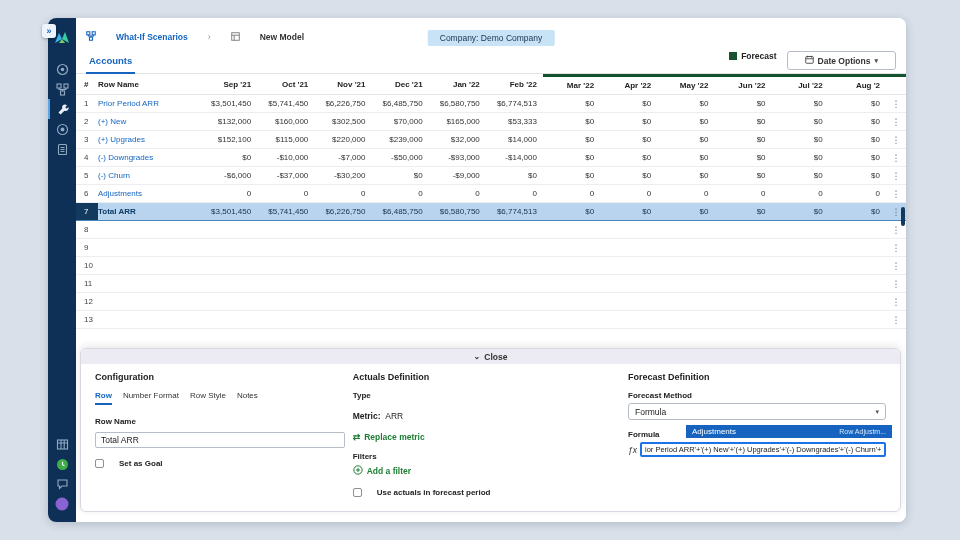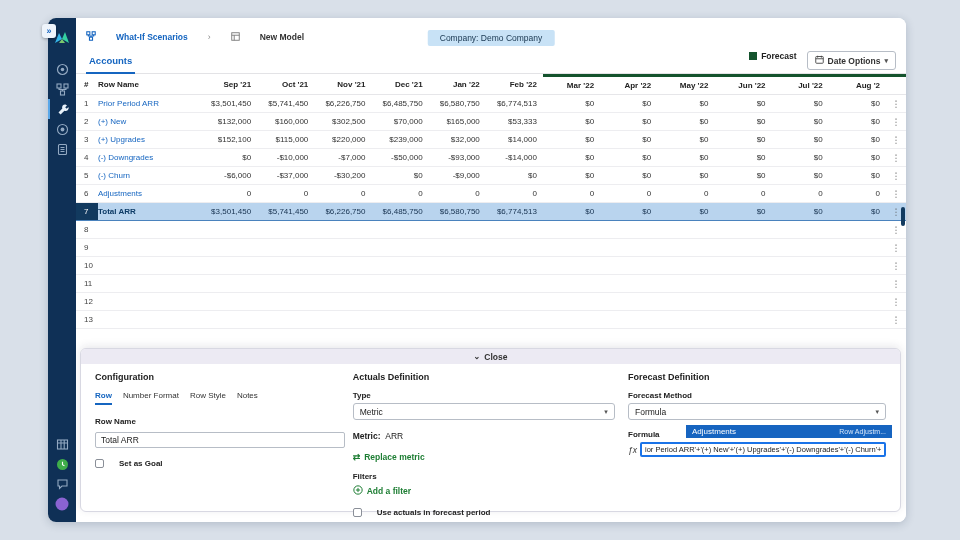--- a/index.html
+++ b/index.html
@@ -25,21 +25,21 @@
   .crumb-sep{color:#888}
   .crumb-current{color:#333;font-weight:bold}
   .company-badge{position:absolute;left:50%;top:12px;transform:translateX(-50%);background:#c8e2f6;color:#17354f;
     font-size:8.5px;padding:3px 12px;border-radius:2px;white-space:nowrap;cursor:pointer}
   .tabsrow{height:26px;display:flex;align-items:center;padding:0 10px;border-bottom:1px solid #e3e3e6;flex:none}
   .tab-accounts{color:#1565c0;font-size:9.5px;font-weight:bold;height:26px;line-height:25px;
     border-bottom:2px solid #1565c0;padding:0 3px;cursor:pointer}
   .tabs-right{margin-left:auto;display:flex;align-items:flex-start;gap:10px}
   .legend{display:flex;align-items:center;gap:4px;font-size:8.5px;color:#222;font-weight:bold;cursor:pointer}
   .legend-swatch{width:8px;height:8px;background:#14532d}
-  .date-btn{display:flex;align-items:center;gap:4px;border:1px solid #b7bdc6;border-radius:3px;padding:3px 7px;
+  .date-btn{display:flex;align-items:center;gap:4px;border:1px solid #b7bdc6;border-radius:3px;padding:3px 17px;
     font-size:8.5px;color:#333;font-weight:bold;background:#fff;font-family:inherit;cursor:pointer}
   .date-btn .caret{font-size:7px;color:#555}
   
   .tablewrap{position:relative;flex:none;height:266px;overflow:hidden}
   table.grid{width:100%;border-collapse:collapse;table-layout:fixed}
   .grid th{font-size:8px;color:#222;font-weight:bold;text-align:right;height:19px;padding:0 6px 0 0;
     border-bottom:1px solid #e6e6e9;white-space:nowrap;overflow:hidden}
   .grid th.c-num{text-align:left;padding-left:8px}
   .grid th.c-name{text-align:left}
   .grid th.fc{border-top:3px solid #14532d}
@@ -479,24 +479,20 @@
             <input class="textbox" value="Total ARR" style="">
             <label class="checkrow">
               <span class="cbx"></span>
               <span class="cblabel">Set as Goal</span>
             </label>
           </div>
 
           <div class="pcol col-actuals">
             <h4>Actuals Definition</h4>
             <div class="plabel first">Type</div>
-            <div class="selectbox sel-actuals">
-              <span>Metric</span>
-              <span class="caret">▾</span>
-            </div>
             <div class="metric-line">
               <b>Metric:</b>
               &nbsp;<span>ARR</span>
             </div>
             <div class="greenlink">
               <span class="swap">⇄</span>
               <span>Replace metric</span>
             </div>
             <div class="plabel">Filters</div>
             <div class="greenlink" style="margin-top:4px">

